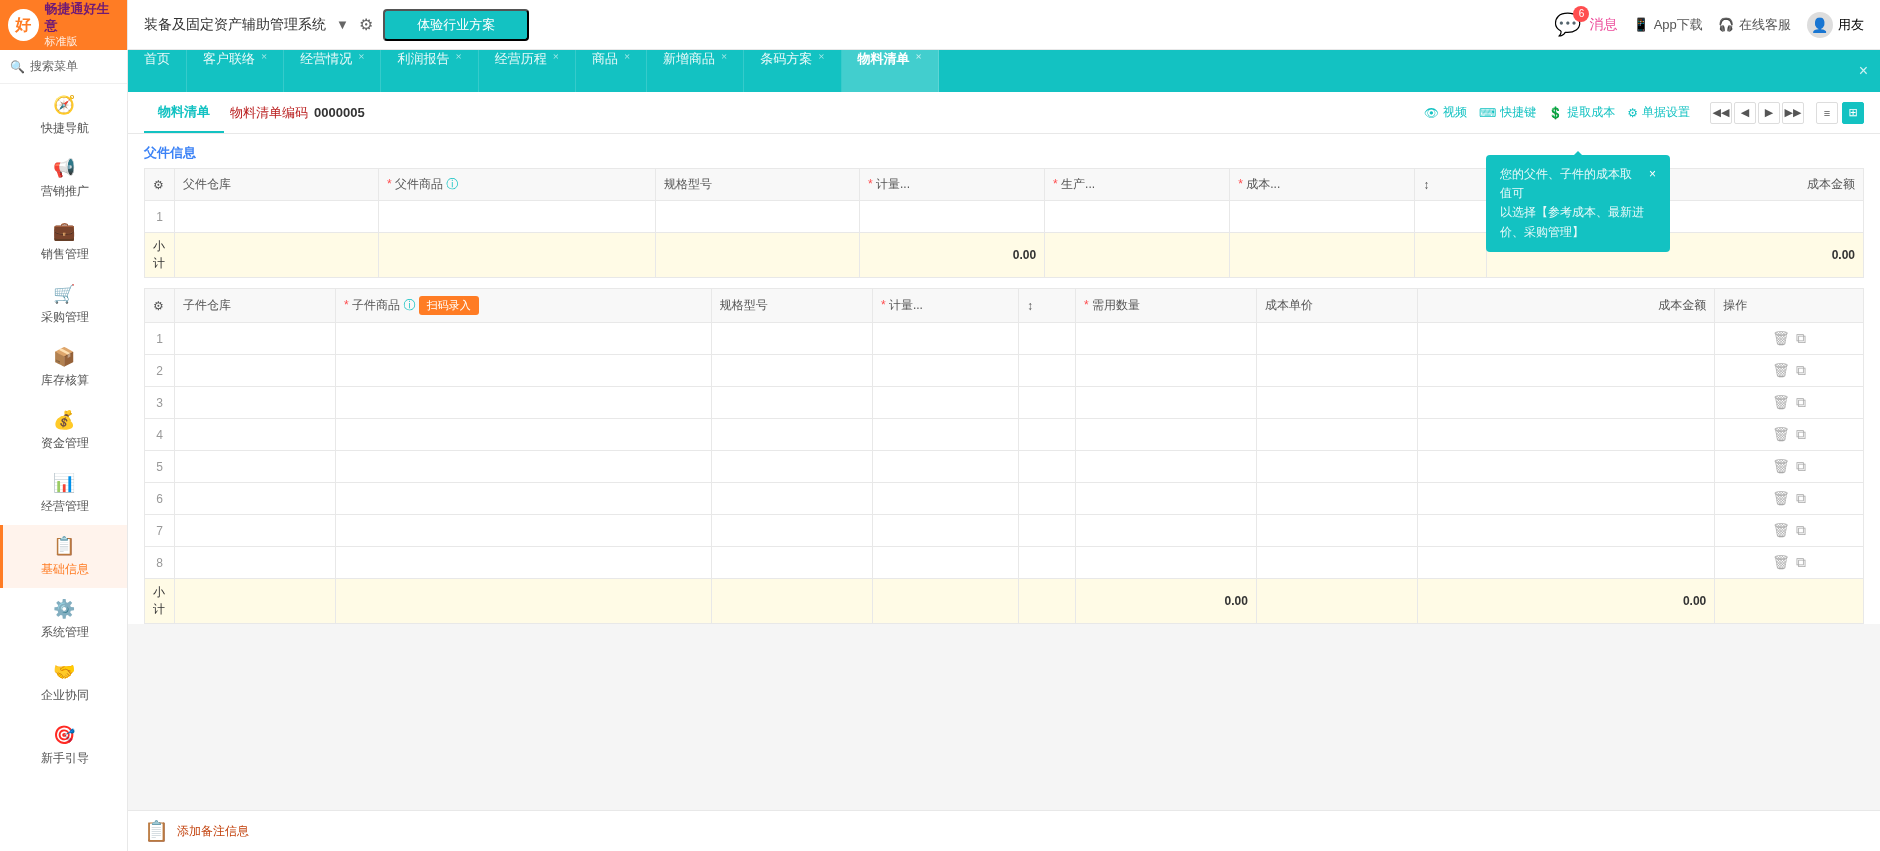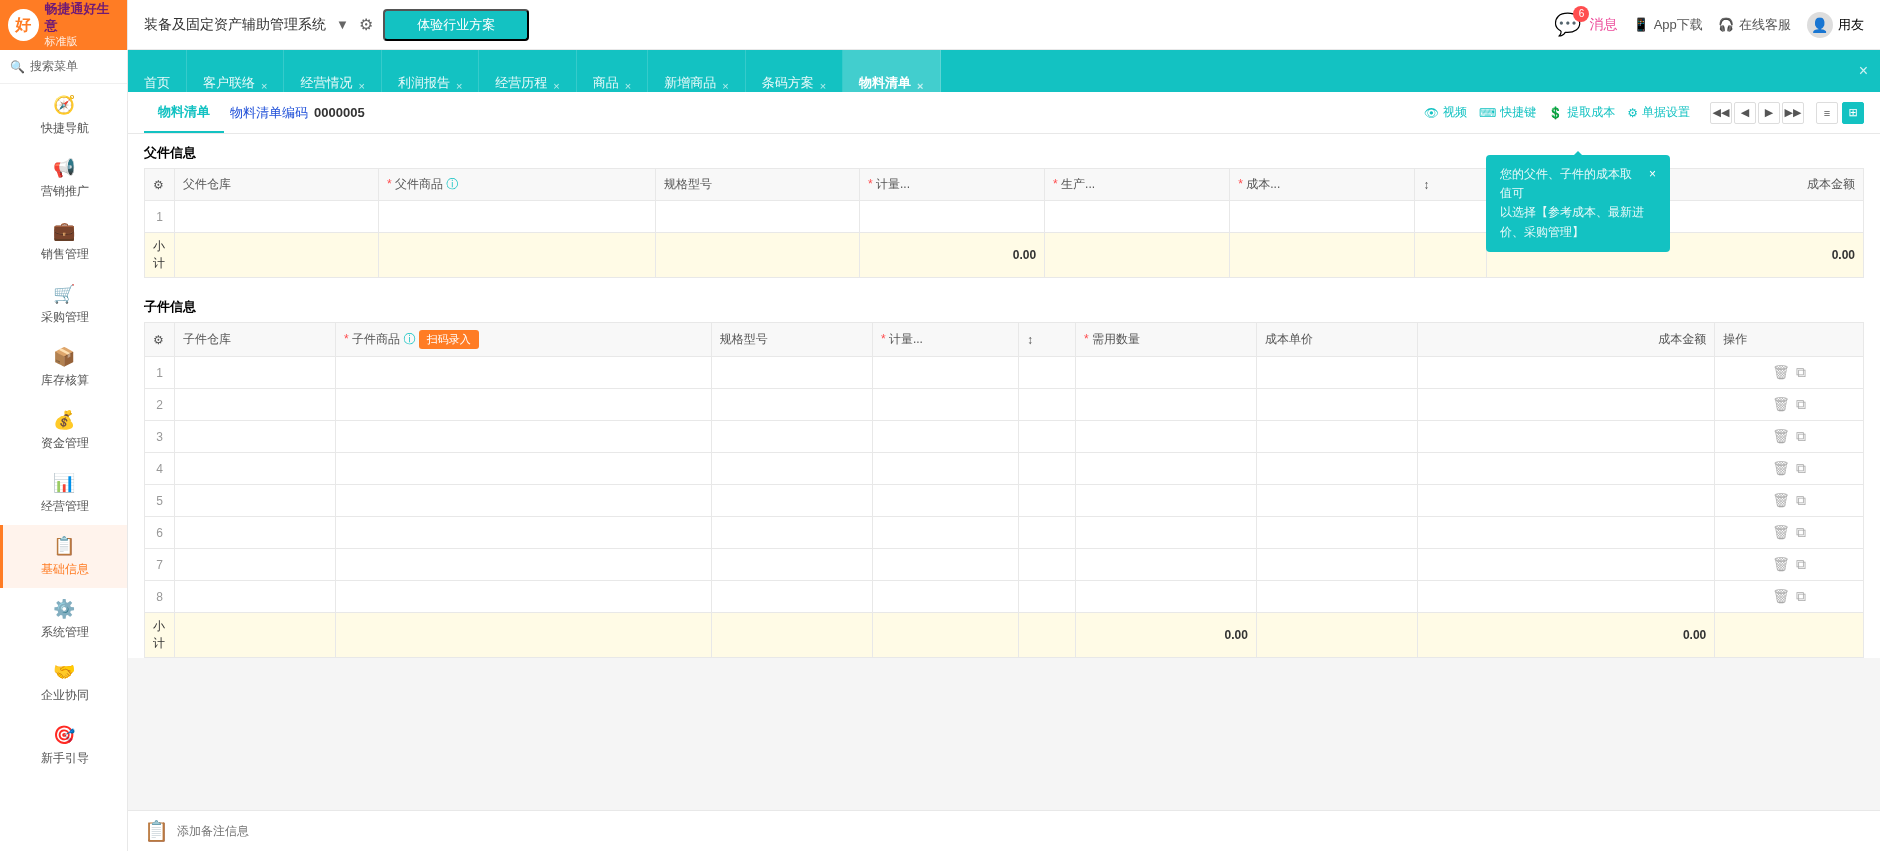--- a/index.html
+++ b/index.html
@@ -75,24 +75,25 @@
     .topbar-avatar { width: 26px; height: 26px; background: #ddd; border-radius: 50%; display: flex; align-items: center; justify-content: center; color: #888; font-size: 14px; }
 
     
     .nav-tabs {
       background: #13c2c2;
       display: flex; align-items: stretch;
       height: 42px; flex-shrink: 0;
     }
     .nav-tab {
       padding: 0 16px;
-      display: flex; align-items: flex-end; gap: 4px;
+      display: flex; align-items: flex-start; gap: 4px;
       color: rgba(255,255,255,0.9); font-size: 13px; cursor: pointer;
       border-right: 1px solid rgba(255,255,255,0.15);
       white-space: nowrap;
+      font-family: Liberation Serif, serif;
     }
     .nav-tab.active { background: rgba(255,255,255,0.2); color: #fff; font-weight: bold; }
     .nav-tab-close { font-size: 11px; color: rgba(255,255,255,0.7); margin-left: 2px; }
     .nav-close-btn {
       margin-left: auto;
       padding: 0 12px;
       display: flex; align-items: center;
       color: rgba(255,255,255,0.8); font-size: 16px; cursor: pointer;
     }
 
@@ -114,21 +115,21 @@
     }
     .sub-tab.active { color: #13c2c2; border-bottom-color: #13c2c2; font-weight: bold; }
     .sub-tabs-right {
       margin-left: auto; display: flex; align-items: center; gap: 12px;
     }
     .sub-action { display: flex; align-items: center; gap: 4px; color: #13c2c2; font-size: 12px; cursor: pointer; }
 
     
     .section { padding: 0 16px 0 16px; }
     .section-title {
-      font-size: 13px; font-weight: bold; color: #000000;
+      font-size: 13px; font-weight: bold; color: #3b82f6;
       padding: 10px 0 6px 0; display: flex; align-items: flex-end; gap: 6px;
     }
 
     
     .data-table { width: 100%; border-collapse: collapse; font-size: 12px; }
     .data-table th {
       background: #f8f8f8; border: 1px solid #e8e8e8;
       padding: 7px 8px; text-align: left; color: #555; font-weight: normal;
       white-space: nowrap;
     }
@@ -172,21 +173,21 @@
       float: right; cursor: pointer; font-size: 12px; margin-left: 6px;
     }
     .tooltip-line { color: rgba(255,255,255,0.9); }
 
     
     .bottom-bar {
       background: #fff; border-top: 1px solid #e8e8e8;
       padding: 8px 16px; display: flex; align-items: center; gap: 8px;
     }
     .bottom-bar-icon { color: #13c2c2; font-size: 20px; cursor: pointer; }
-    .bottom-bar-text { color: #737373; font-size: 12px; }
+    .bottom-bar-text { color: #c2410c; font-size: 12px; }
 
     
     .page-nav { display: flex; align-items: center; gap: 2px; margin-left: 8px; }
     .page-nav-btn { width: 22px; height: 22px; border: 1px solid #ddd; background: #fff; display: flex; align-items: center; justify-content: center; cursor: pointer; border-radius: 2px; color: #555; font-size: 11px; }
   </style>
 </head>
 <body>
 
 <div class="sidebar">
   <div class="sidebar-logo">
@@ -316,21 +317,21 @@
   </div>
 
   <div class="content">
     <div class="content-inner">
 
       <div class="sub-tabs">
         <div class="sub-tab active">
           <span>物料清单</span>
         </div>
         <div style="display:flex;align-items:center;padding:0 6px;">
-          <span style="color:#1d4ed8;margin-right:6px;">物料清单编码</span>
+          <span style="color:#b91c1c;margin-right:6px;">物料清单编码</span>
           <span style="color:#333;font-weight:bold;">0000005</span>
         </div>
         <div class="sub-tabs-right">
           <div class="sub-action">
             <span>👁</span>
             <span>视频</span>
           </div>
           <div class="sub-action">
             <span>⌨</span>
             <span>快捷键</span>
@@ -395,23 +396,20 @@
               <td></td>
               <td></td>
               <td></td>
               <td class="align-right"><b>0.00</b></td>
             </tr>
           </tbody>
         </table>
       </div>
 
       <div class="section" style="margin-top:10px;">
-        <div class="section-title">
-          <span>子件信息</span>
-        </div>
         <table class="data-table">
           <thead>
             <tr>
               <th class="th-gear">⚙</th>
               <th>子件仓库</th>
               <th>
                 <span class="required">*</span> 子件商品 <span style="color:#13c2c2;">ⓘ</span>
                 <button class="scan-btn">扫码录入</button>
               </th>
               <th>规格型号</th>

